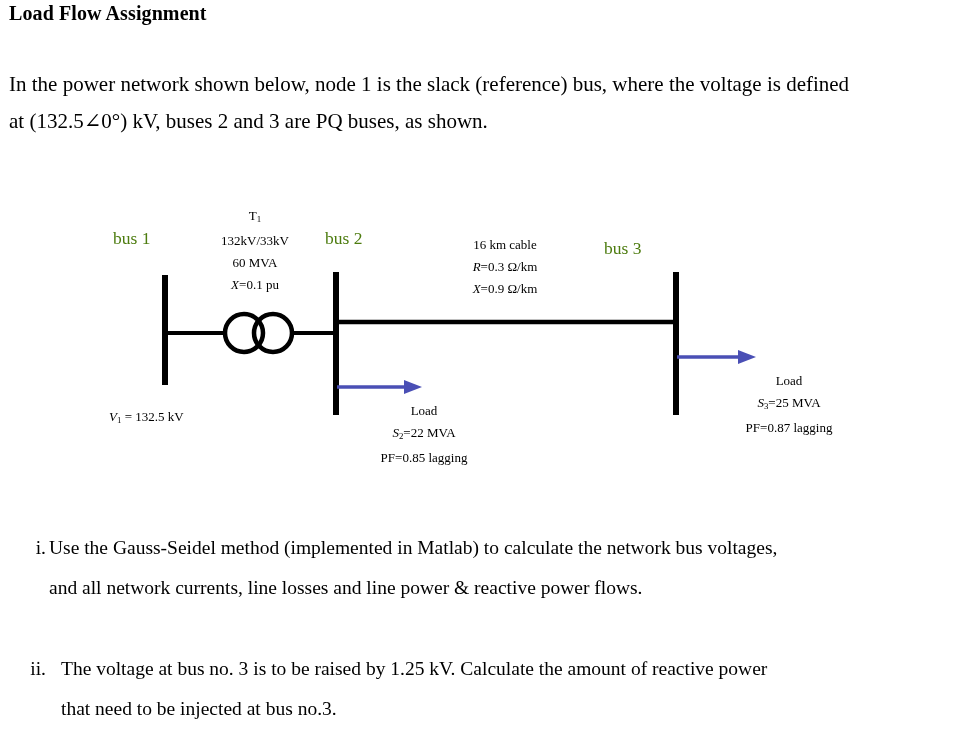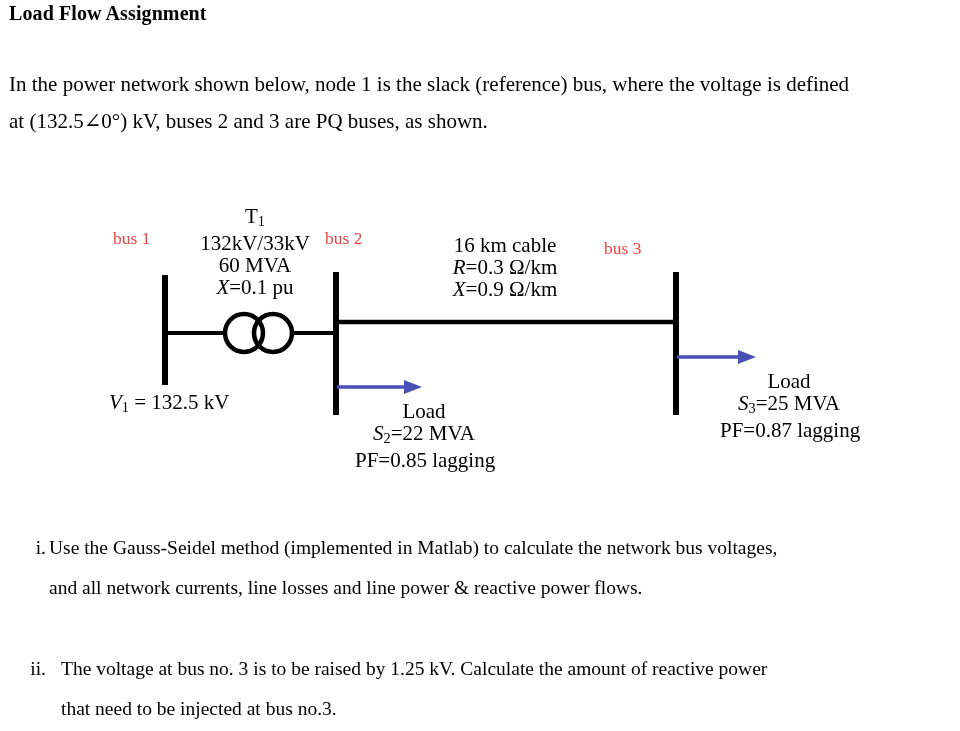--- a/index.html
+++ b/index.html
@@ -50,26 +50,26 @@
     height: 300px;
   }
   #diagram svg {
     position: absolute;
     left: 0;
     top: 0;
   }
 
   .dlabel {
     position: absolute;
-    font-size: 21px;
+    font-size: 13px;
     line-height: 22px;
     white-space: nowrap;
   }
   .bus-label {
-    color: #ef4444;
+    color: #4d7c0f;
     font-size: 17.5px;
   }
   .center-block {
     text-align: center;
   }
 
   sub {
     font-size: 0.68em;
     vertical-align: -0.22em;
   }
@@ -146,21 +146,21 @@
     <div>60 MVA</div>
     <div><span class="ital">X</span><span>=0.1 pu</span></div>
   </div>
 
   <div class="dlabel center-block" style="left:441px; top:39px; width:128px;">
     <div>16 km cable</div>
     <div><span class="ital">R</span><span>=0.3 Ω/km</span></div>
     <div><span class="ital">X</span><span>=0.9 Ω/km</span></div>
   </div>
 
-  <div class="dlabel" style="left:109px; top:196px;"><span class="ital">V</span><sub>1</sub><span> = 132.5 kV</span></div>
+  <div class="dlabel" style="left:109px; top:211px;"><span class="ital">V</span><sub>1</sub><span> = 132.5 kV</span></div>
 
   <div class="dlabel center-block" style="left:355px; top:205px; width:138px;">
     <div>Load</div>
     <div><span class="ital">S</span><sub>2</sub><span>=22 MVA</span></div>
     <div>PF=0.85 lagging</div>
   </div>
 
   <div class="dlabel center-block" style="left:720px; top:175px; width:138px;">
     <div>Load</div>
     <div><span class="ital">S</span><sub>3</sub><span>=25 MVA</span></div>

